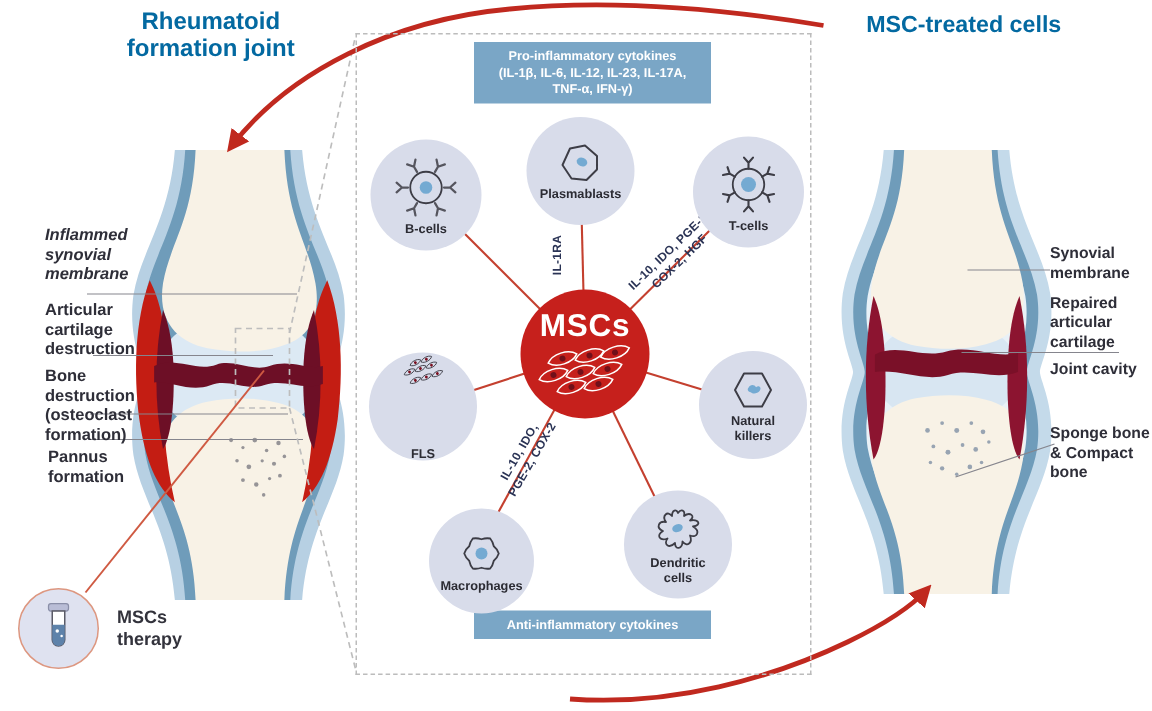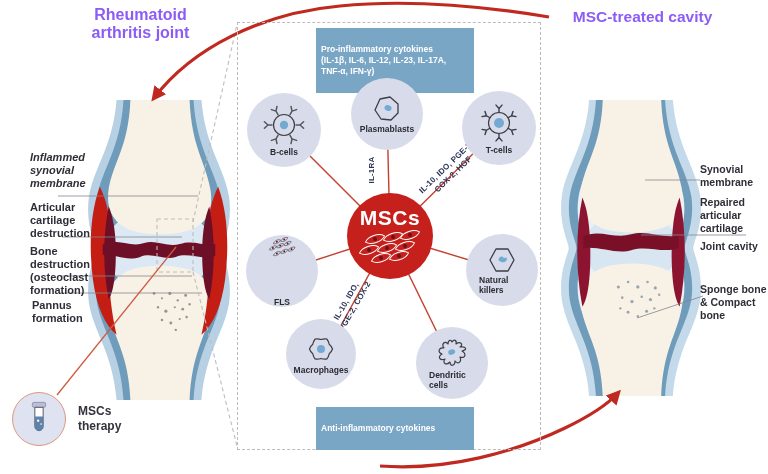--- a/index.html
+++ b/index.html
@@ -1,27 +1,27 @@
 <!DOCTYPE html>
 <html><head>
 <meta charset="utf-8">
 <style>
   html,body{margin:0;padding:0;background:#fff;}
   #canvas{position:relative;width:768px;height:474px;background:#fff;overflow:hidden;
           font-family:"Liberation Sans", sans-serif;}
   .abs{position:absolute;}
   .preline{white-space:pre-line;}
-  .title{color:#8b5cf6;font-weight:bold;text-align:center;line-height:1.15;}
+  .title{color:#0369a1;font-weight:bold;text-align:center;line-height:1.15;}
   .side-label{color:#2e2e38;font-weight:bold;font-size:11px;line-height:1.18;}
   .side-label-r{color:#2e2e38;font-weight:bold;font-size:10.5px;line-height:1.22;}
   .cyto-box{background:#7aa6c6;color:#fff;font-weight:bold;font-size:8.5px;line-height:1.3;
-            text-align:left;padding:16px 5px;}
+            text-align:center;padding:4px 5px;}
   .cell-circle{background:#d8dcea;border-radius:50%;display:flex;flex-direction:column;
                align-items:center;justify-content:center;}
-  .cell-label{color:#2b2b33;font-weight:bold;font-size:8.5px;line-height:1.1;text-align:left;margin-top:1px;}
+  .cell-label{color:#2b2b33;font-weight:bold;font-size:8.5px;line-height:1.1;text-align:center;margin-top:1px;}
   .hub{background:#c6201c;border-radius:50%;display:flex;flex-direction:column;align-items:center;}
   .hub-text{color:#fff;font-weight:bold;font-size:21px;letter-spacing:.5px;margin-top:13px;}
   .edge-label{color:#2a3355;font-weight:bold;font-size:8px;line-height:1.25;text-align:center;
               letter-spacing:.2px;}
   .dashed-box{border:1.6px dashed #bcbcbc;}
   .therapy-circle{background:#dfe2f0;border:1.6px solid #dd9780;border-radius:50%;
                   display:flex;align-items:center;justify-content:center;}
   .therapy-label{color:#33333c;font-weight:bold;font-size:12px;line-height:1.25;}
 </style>
 </head>
@@ -127,23 +127,23 @@
     <path d="M 549,17 C 470,4 400,0 340,6 C 262,13 192,48 154,98" fill="none" stroke="#c0291f" stroke-width="3.2" marker-end="url(#ah)"></path>
     <path d="M 380,466 C 448,471 515,452 565,428 C 592,415 608,404 618,393" fill="none" stroke="#c0291f" stroke-width="3.2" marker-end="url(#ah)"></path>
 
     <line x1="57" y1="395" x2="176" y2="247" stroke="#cf5a42" stroke-width="1.3"></line>
   </svg>
 
   <div class="abs dashed-box" style="left:237px;top:22px;width:302px;height:426px;"></div>
 
   <div class="abs title" style="left:68px;top:6px;width:145px;font-size:16px;">
     <div>Rheumatoid</div>
-    <div>arthritis joint</div>
-  </div>
-  <div class="abs title" style="left:560px;top:8px;width:165px;font-size:15.5px;">MSC-treated cavity</div>
+    <div>formation joint</div>
+  </div>
+  <div class="abs title" style="left:560px;top:8px;width:165px;font-size:15.5px;">MSC-treated cells</div>
 
   <div class="abs side-label preline" style="left:30px;top:151px;width:100px;font-style:italic;">Inflammed
 synovial
 membrane</div>
   <div class="abs side-label preline" style="left:30px;top:201px;width:100px;">Articular
 cartilage
 destruction</div>
   <div class="abs side-label preline" style="left:30px;top:245px;width:100px;">Bone
 destruction
 (osteoclast
@@ -325,21 +325,21 @@
   </div>
 
   <div class="abs cell-circle" style="left:466px;top:234px;width:72px;height:72px;">
     <svg width="34" height="30" viewBox="-17 -15 34 30">
       <path d="M-6,-11 L6,-11 L12,0 L6,11 L-6,11 L-12,0 Z" fill="none" stroke="#3d3d46" stroke-width="1.3" stroke-linejoin="round"></path>
       <path d="M-3,-1.5 C-2,-4 1,-4 2,-1.8 C4,-3.5 6,-1.5 4.5,0.5 C3,2.5 0,3 -1.5,1.5 C-3.5,1 -4,-0.5 -3,-1.5 Z" fill="#74aad2"></path>
     </svg>
     <span class="cell-label" style="width:46px;">Natural killers</span>
   </div>
 
-  <div class="abs cell-circle" style="left:286px;top:319px;width:70px;height:70px;">
+  <div class="abs cell-circle" style="left:286px;top:339px;width:70px;height:70px;">
     <svg width="34" height="32" viewBox="-17 -16 34 32">
       <path d="M11.5,0 Q10.5,3 8.2,4.8 Q7.5,8 5.8,10 Q3,10.5 0,9.5 Q-3,10.5 -5.8,10 Q-7.5,8 -8.2,4.8 Q-10.5,3 -11.5,0 Q-10.5,-3 -8.2,-4.8 Q-7.5,-8 -5.8,-10 Q-3,-10.5 0,-9.5 Q3,-10.5 5.8,-10 Q7.5,-8 8.2,-4.8 Q10.5,-3 11.5,0 Z" fill="none" stroke="#3d3d46" stroke-width="1.2"></path>
       <circle r="4" fill="#74aad2"></circle>
     </svg>
     <span class="cell-label">Macrophages</span>
   </div>
 
   <div class="abs cell-circle" style="left:416px;top:327px;width:72px;height:72px;">
     <svg width="36" height="34" viewBox="-18 -17 36 34">
       <path d="M0,-11 C2,-14 5,-13 4,-9 C8,-12 12,-9 8,-6 C14,-7 16,-3 10,-2 C15,1 13,6 8,4 C10,9 6,12 3,8 C3,13 -2,14 -2,9 C-6,13 -10,10 -7,6 C-12,8 -15,4 -10,1 C-15,-1 -13,-6 -8,-5 C-11,-9 -7,-13 -4,-9 C-4,-13 -1,-14 0,-11 Z" fill="none" stroke="#3d3d46" stroke-width="1.2" stroke-linejoin="round"></path>

